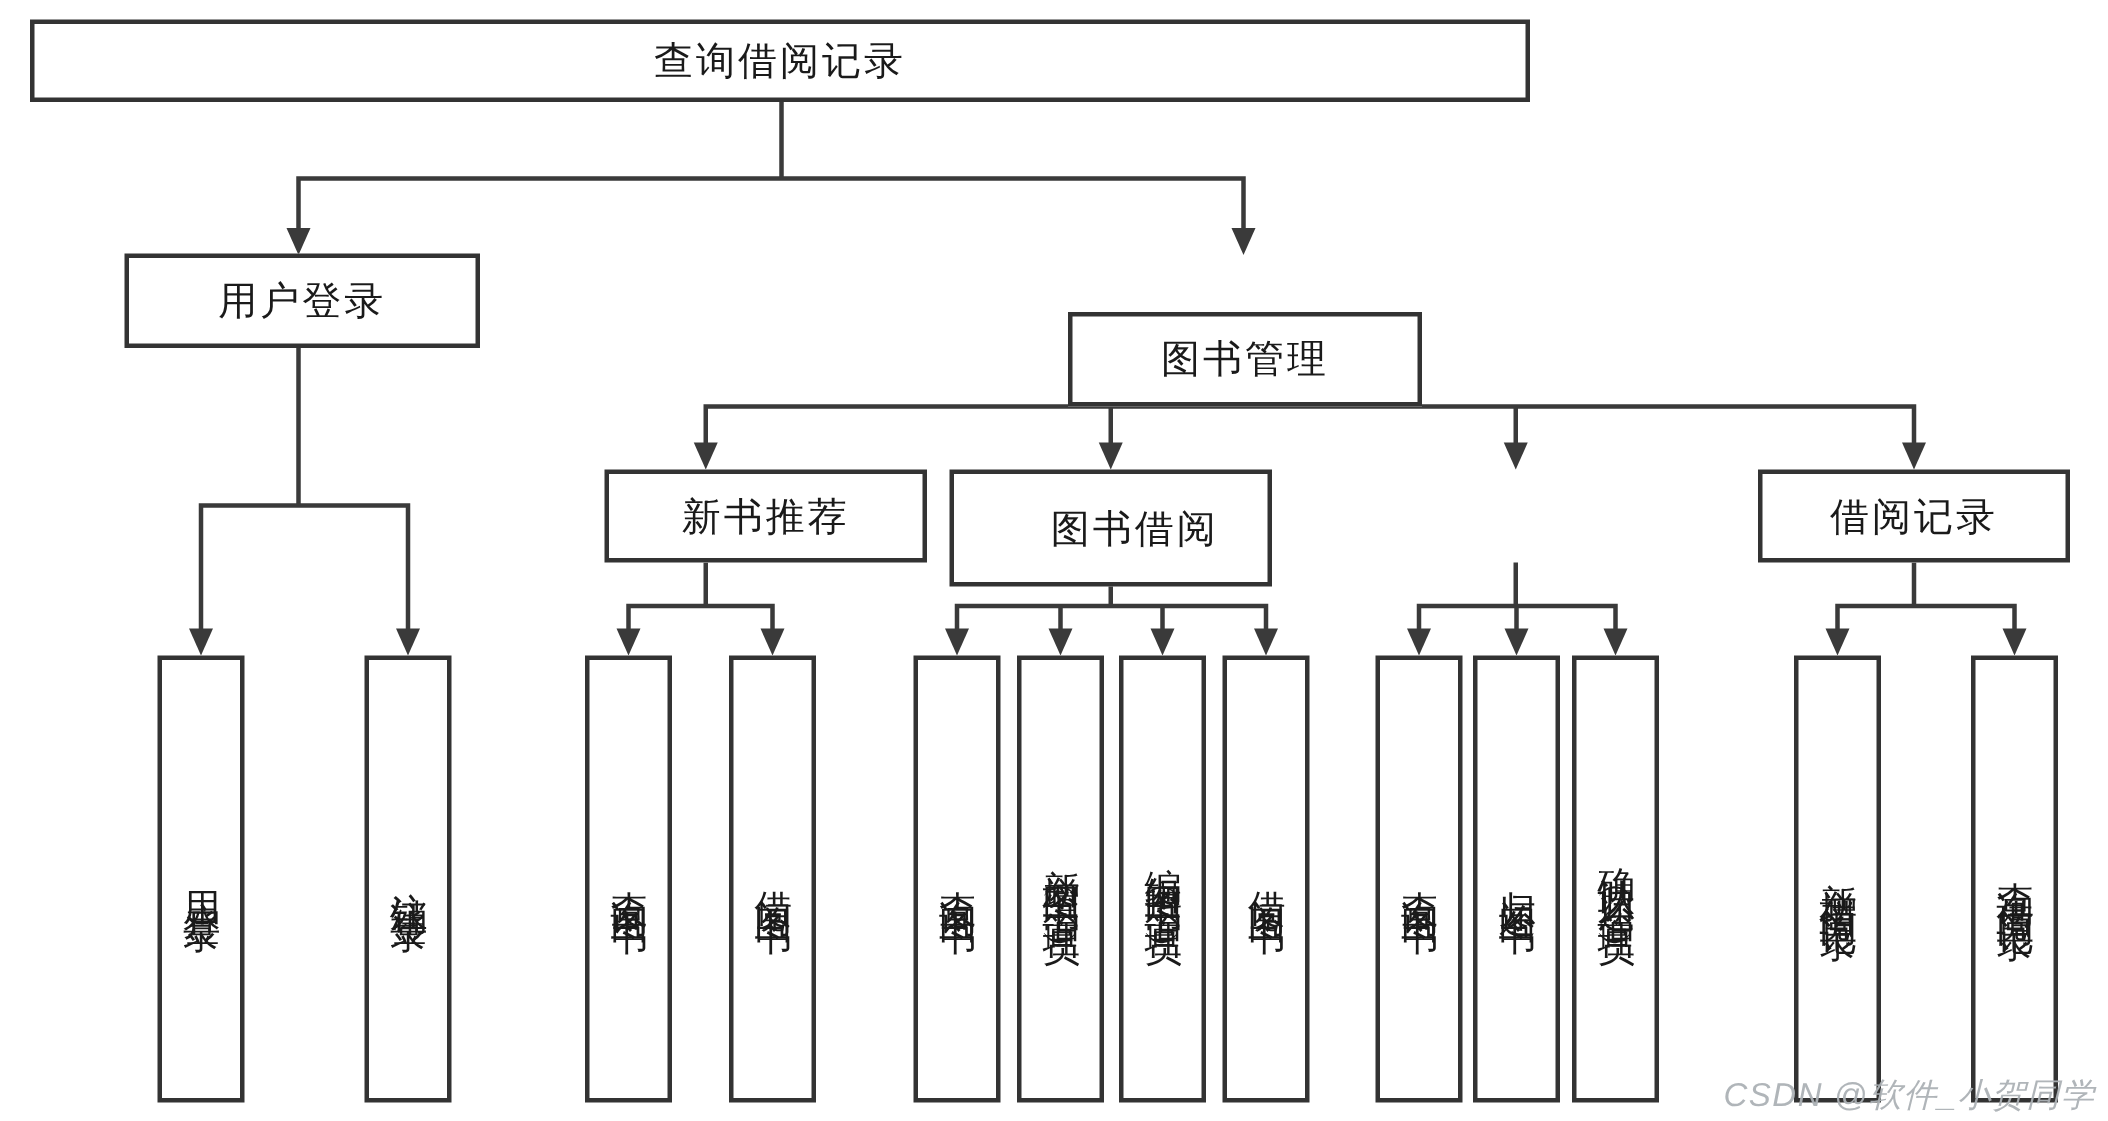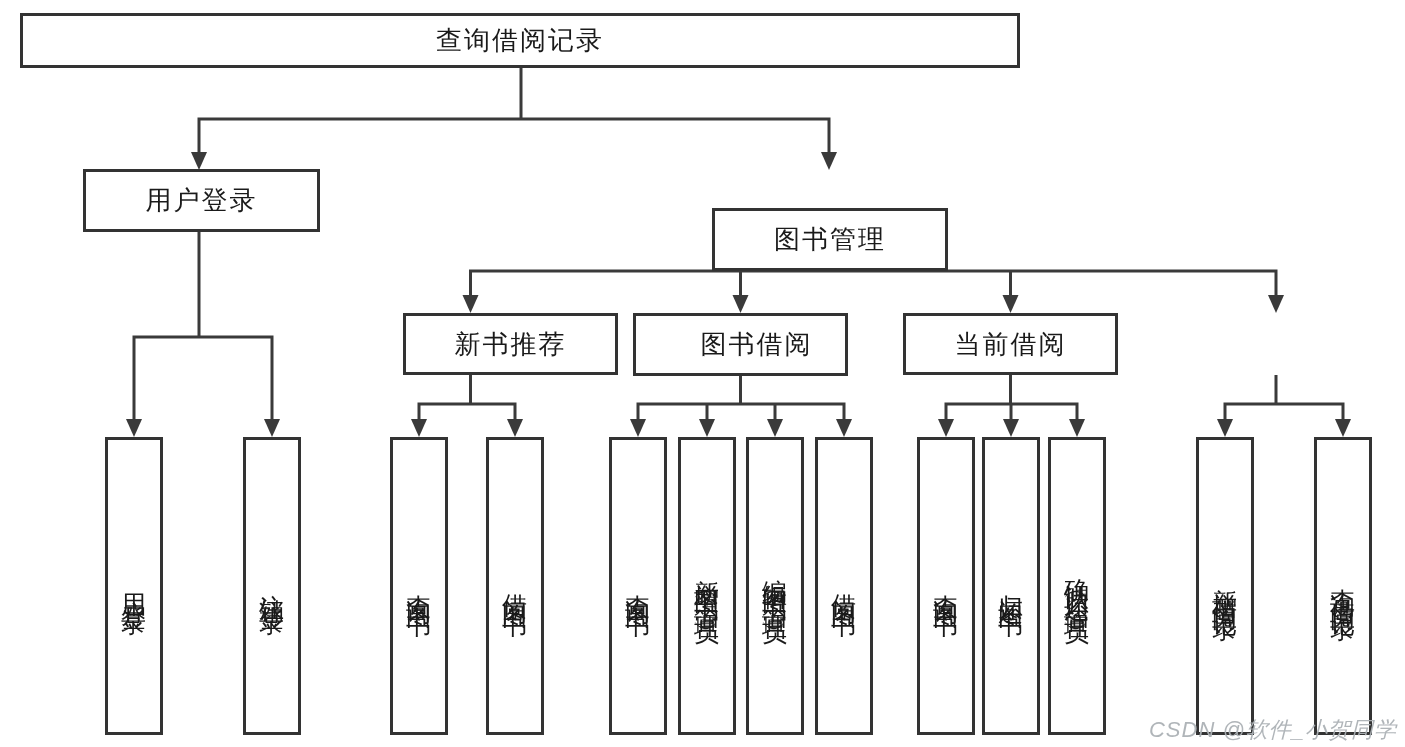--- a/index.html
+++ b/index.html
@@ -46,21 +46,21 @@
     line-height: 52px;
   }
   .node span { display: inline-block; }
   
   #n-root   { left: 20px;  top: 13px;  width: 1000px; height: 55px; }
   
   #n-login  { left: 83px;  top: 169px; width: 237px; height: 63px; }
   #n-mgmt   { left: 712px; top: 169px; width: 236px; height: 63px; margin-top: 39px; }
   
   #n-rec    { left: 363px;  top: 313px; width: 215px; height: 62px; margin-left: 40px; }
-  #n-borrow { left: 633px;  top: 313px; width: 215px; height: 63px; padding-left: 32px; }
+  #n-borrow { left: 633px;  top: 313px; width: 215px; height: 78px; padding-left: 32px; }
   #n-cur    { left: 903px;  top: 313px; width: 215px; height: 62px; }
   #n-recd   { left: 1172px; top: 313px; width: 208px; height: 62px; }
   
   .leaf { width: 58px; top: 437px; height: 298px; }
   #l-login1 { left: 105px; }
   #l-logout { left: 243px; }
   #l-rec-q  { left: 390px; }
   #l-rec-b  { left: 486px; }
   #l-bor-q  { left: 609px; }
   #l-bor-a  { left: 678px; }
@@ -145,22 +145,22 @@
   <div class="node h-node" id="n-mgmt">
     <span>图书管理</span>
   </div>
 
   <div class="node h-node" id="n-rec">
     <span>新书推荐</span>
   </div>
   <div class="node h-node" id="n-borrow">
     <span>图书借阅</span>
   </div>
-  <div class="node h-node" id="n-cur">
-    <span>当前借阅</span>
+  <div class="node h-node" id="n-recd">
+    <span>借阅记录</span>
   </div>
 
   <div class="node v-node leaf" id="l-login1">
     <span>用户登录</span>
   </div>
   <div class="node v-node leaf" id="l-logout">
     <span>注销登录</span>
   </div>
 
   <div class="node v-node leaf" id="l-rec-q">

